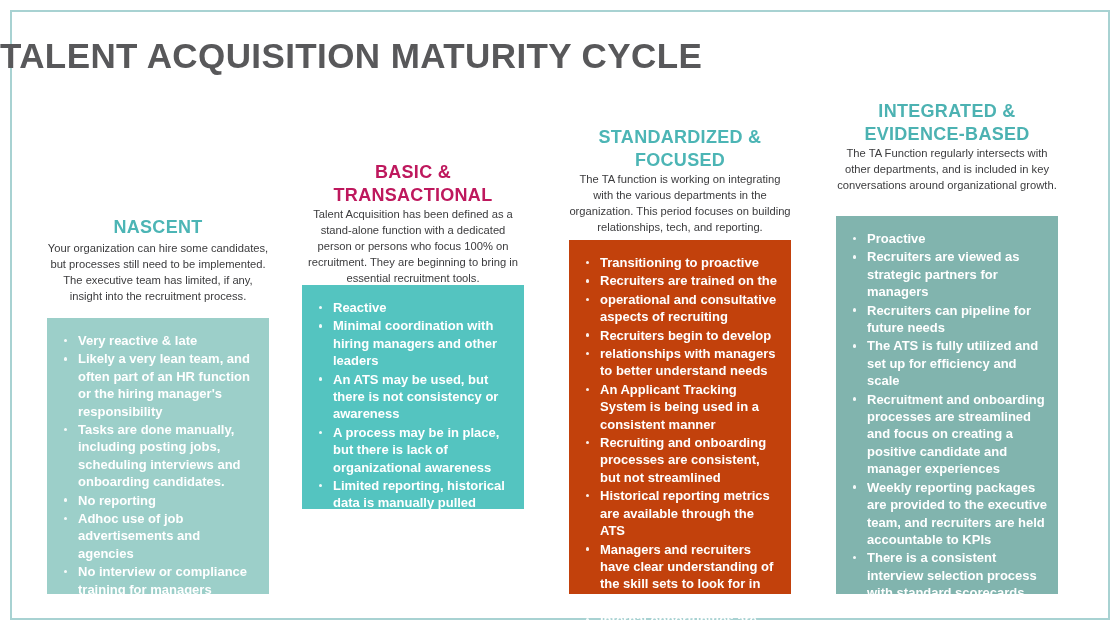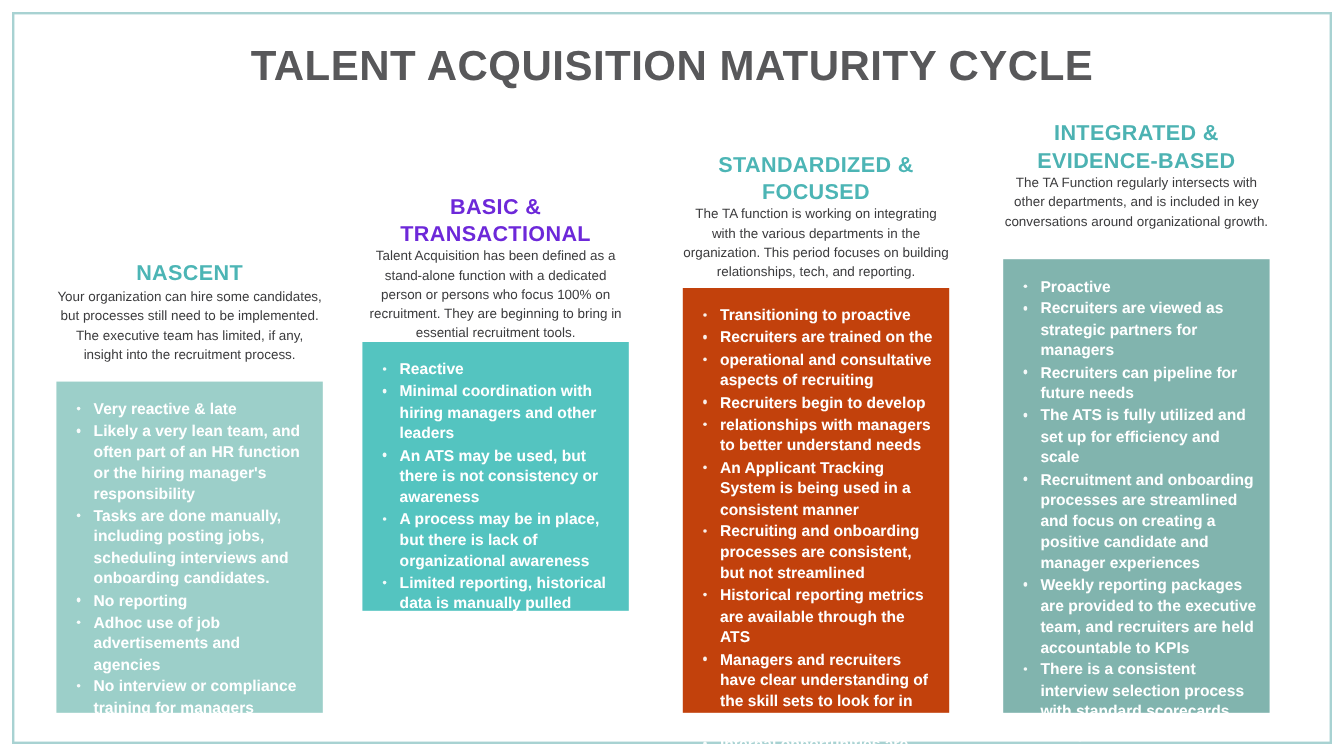--- a/index.html
+++ b/index.html
@@ -18,21 +18,21 @@
     position: absolute;
     left: 10px; top: 10px;
     width: 1100px; height: 610px;
     border: 2px solid #a8d2d2;
     pointer-events: none;
   }
   .title {
     position: absolute;
     left: 0; top: 36px;
     width: 1120px;
-    text-align: center;
+    text-align: left;
     font-size: 35px;
     font-weight: bold;
     letter-spacing: 0.4px;
     color: #58585a;
     font-family: "Liberation Sans", sans-serif;
   }
 
   .col {
     position: absolute;
     width: 222px;
@@ -126,21 +126,21 @@
           <li><span class="bullet"></span><span>Tasks are done manually, including posting jobs, scheduling interviews and onboarding candidates.</span></li>
           <li><span class="bullet"></span><span>No reporting</span></li>
           <li><span class="bullet"></span><span>Adhoc use of job advertisements and agencies</span></li>
           <li><span class="bullet"></span><span>No interview or compliance training for managers</span></li>
           <li><span class="bullet"></span><span>No concept of internal mobility or career pathing</span></li>
         </ul>
     </div>
   </div>
 
   <div class="col col-2">
-    <div class="col-head" style="color: #6d28d9;">BASIC &amp; TRANSACTIONAL</div>
+    <div class="col-head" style="color: #be185d;">BASIC &amp; TRANSACTIONAL</div>
     <div class="col-desc">Talent Acquisition has been defined as a stand-alone function with a dedicated person or persons who focus 100% on recruitment. They are beginning to bring in essential recruitment tools.</div>
     <div class="box" style="background: rgb(84, 196, 192);">
       <ul>
           <li><span class="bullet"></span><span>Reactive</span></li>
           <li><span class="bullet"></span><span>Minimal coordination with hiring managers and other leaders</span></li>
           <li><span class="bullet"></span><span>An ATS may be used, but there is not consistency or awareness</span></li>
           <li><span class="bullet"></span><span>A process may be in place, but there is lack of organizational awareness</span></li>
           <li><span class="bullet"></span><span>Limited reporting, historical data is manually pulled</span></li>
           <li><span class="bullet"></span></li>
           <li><span class="bullet"></span><span>No insight into internal growth opportunities</span></li>

